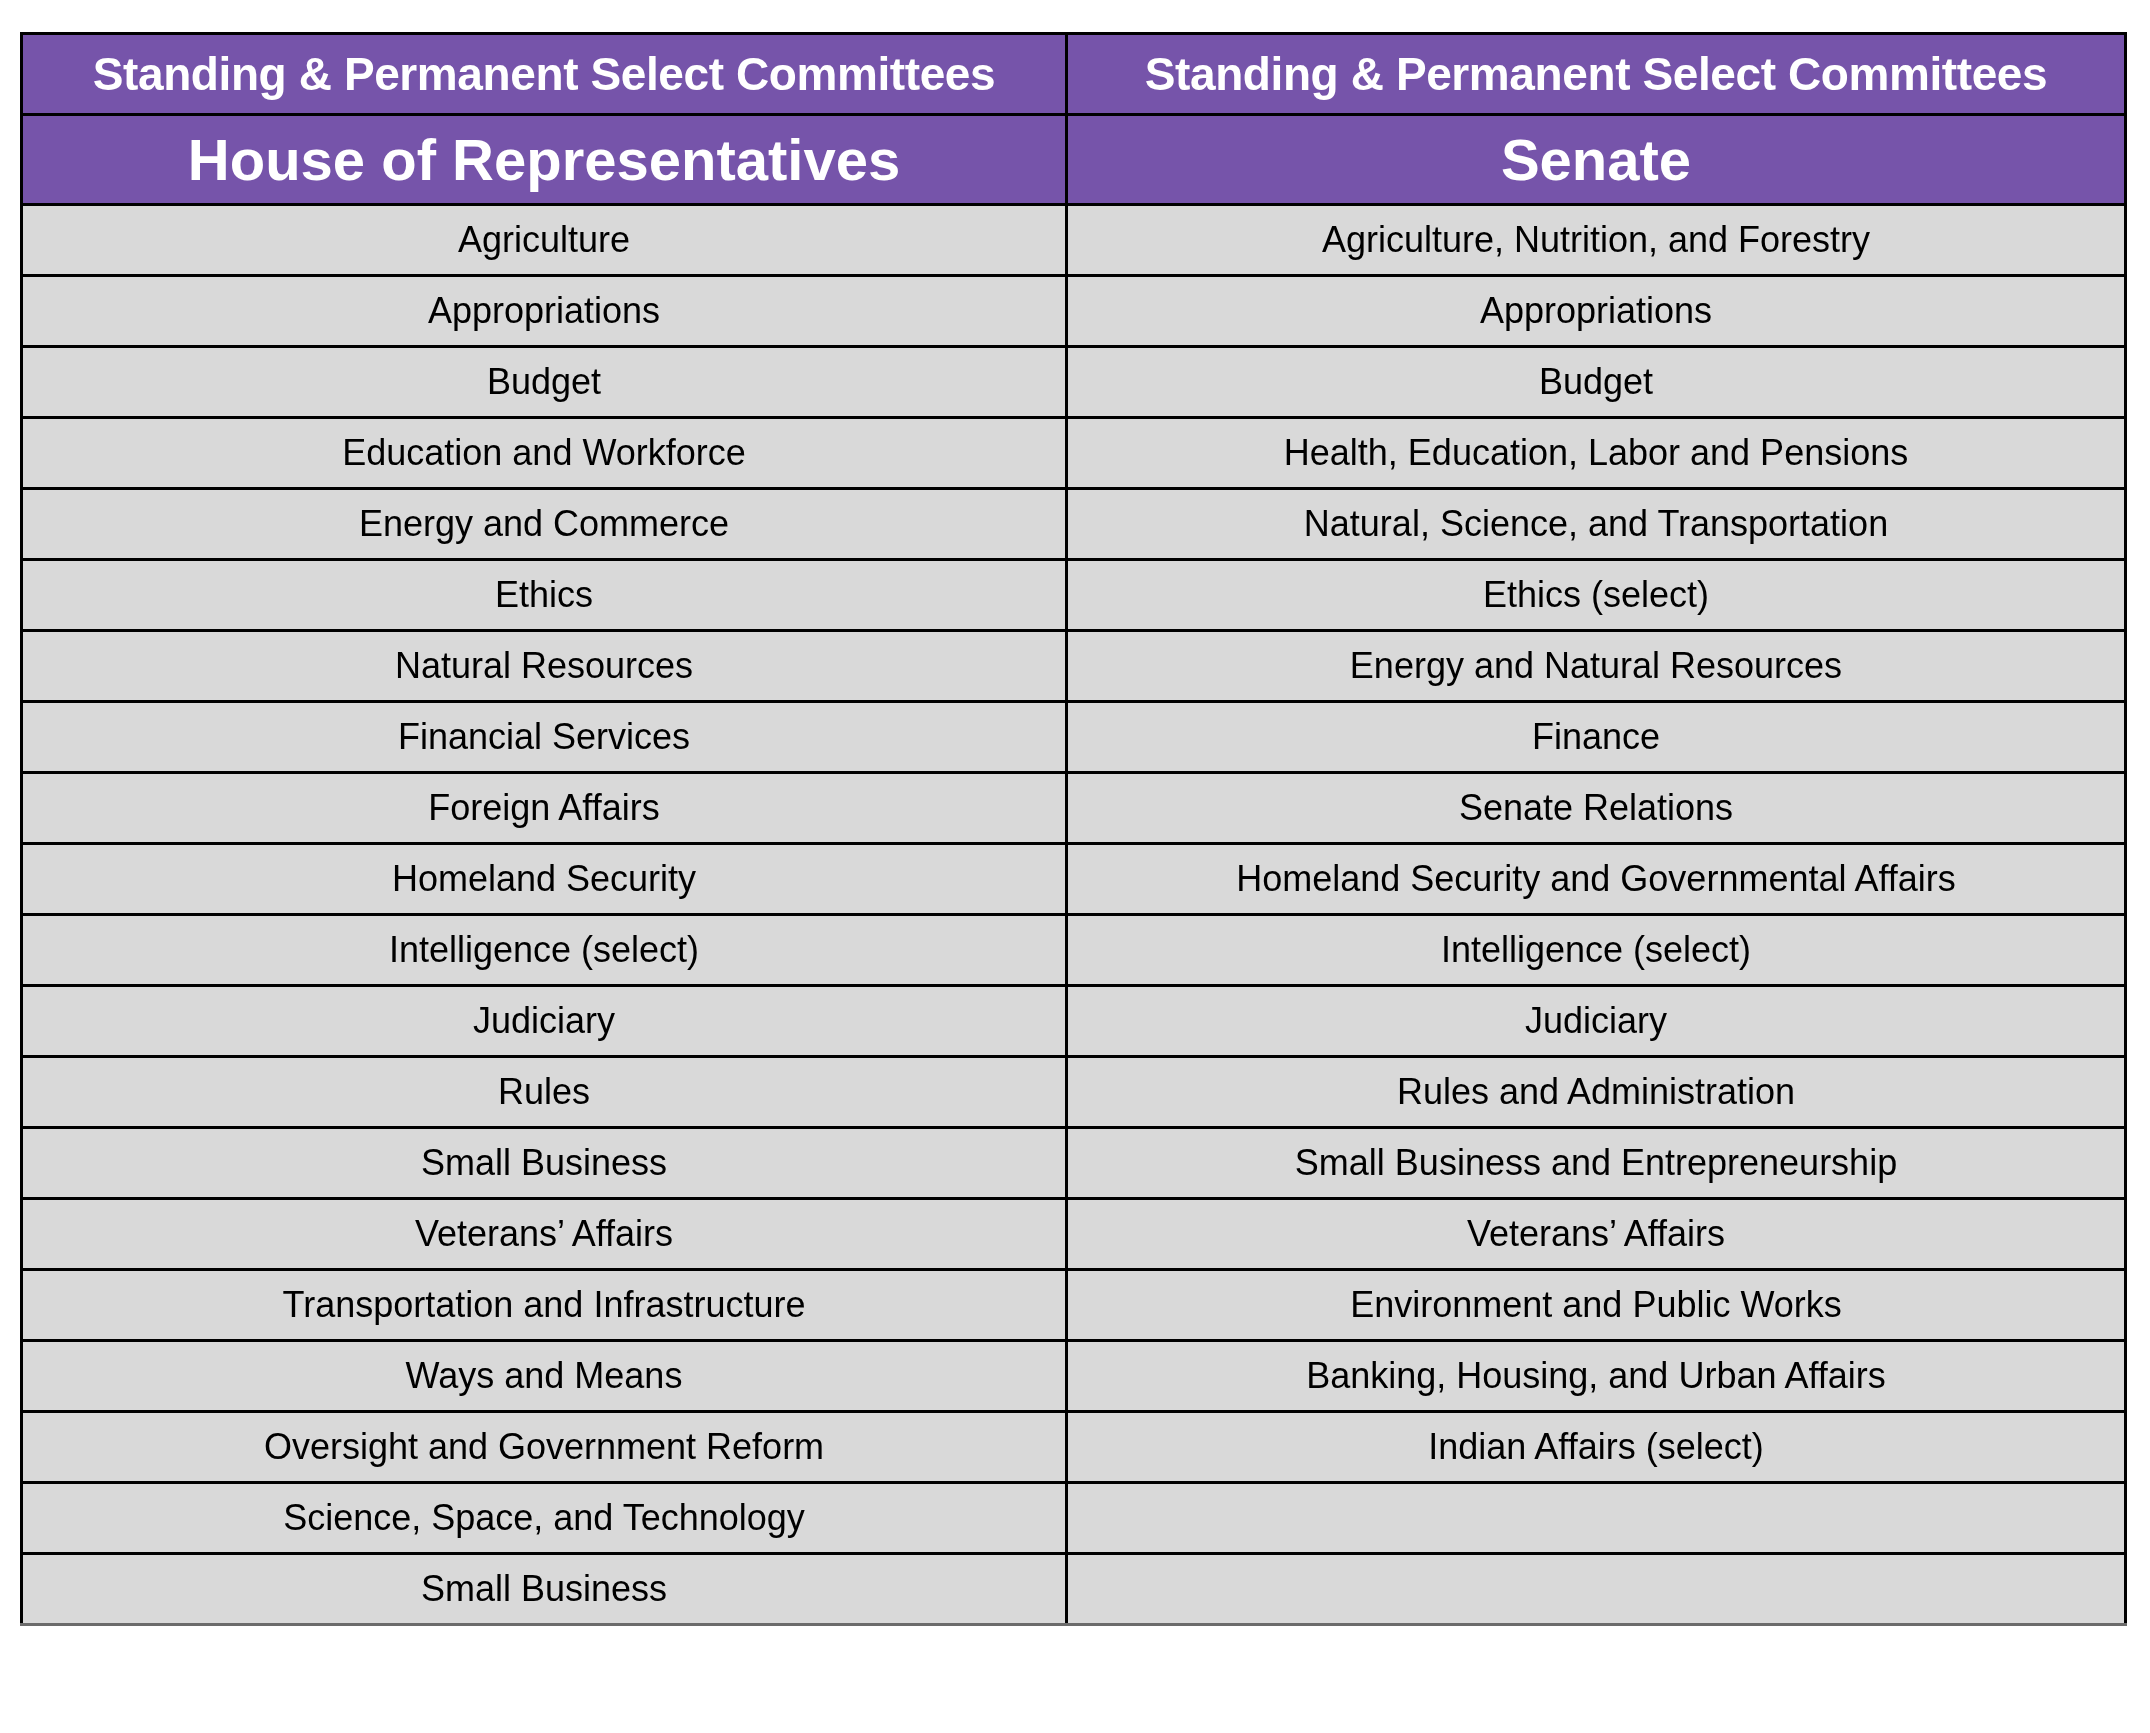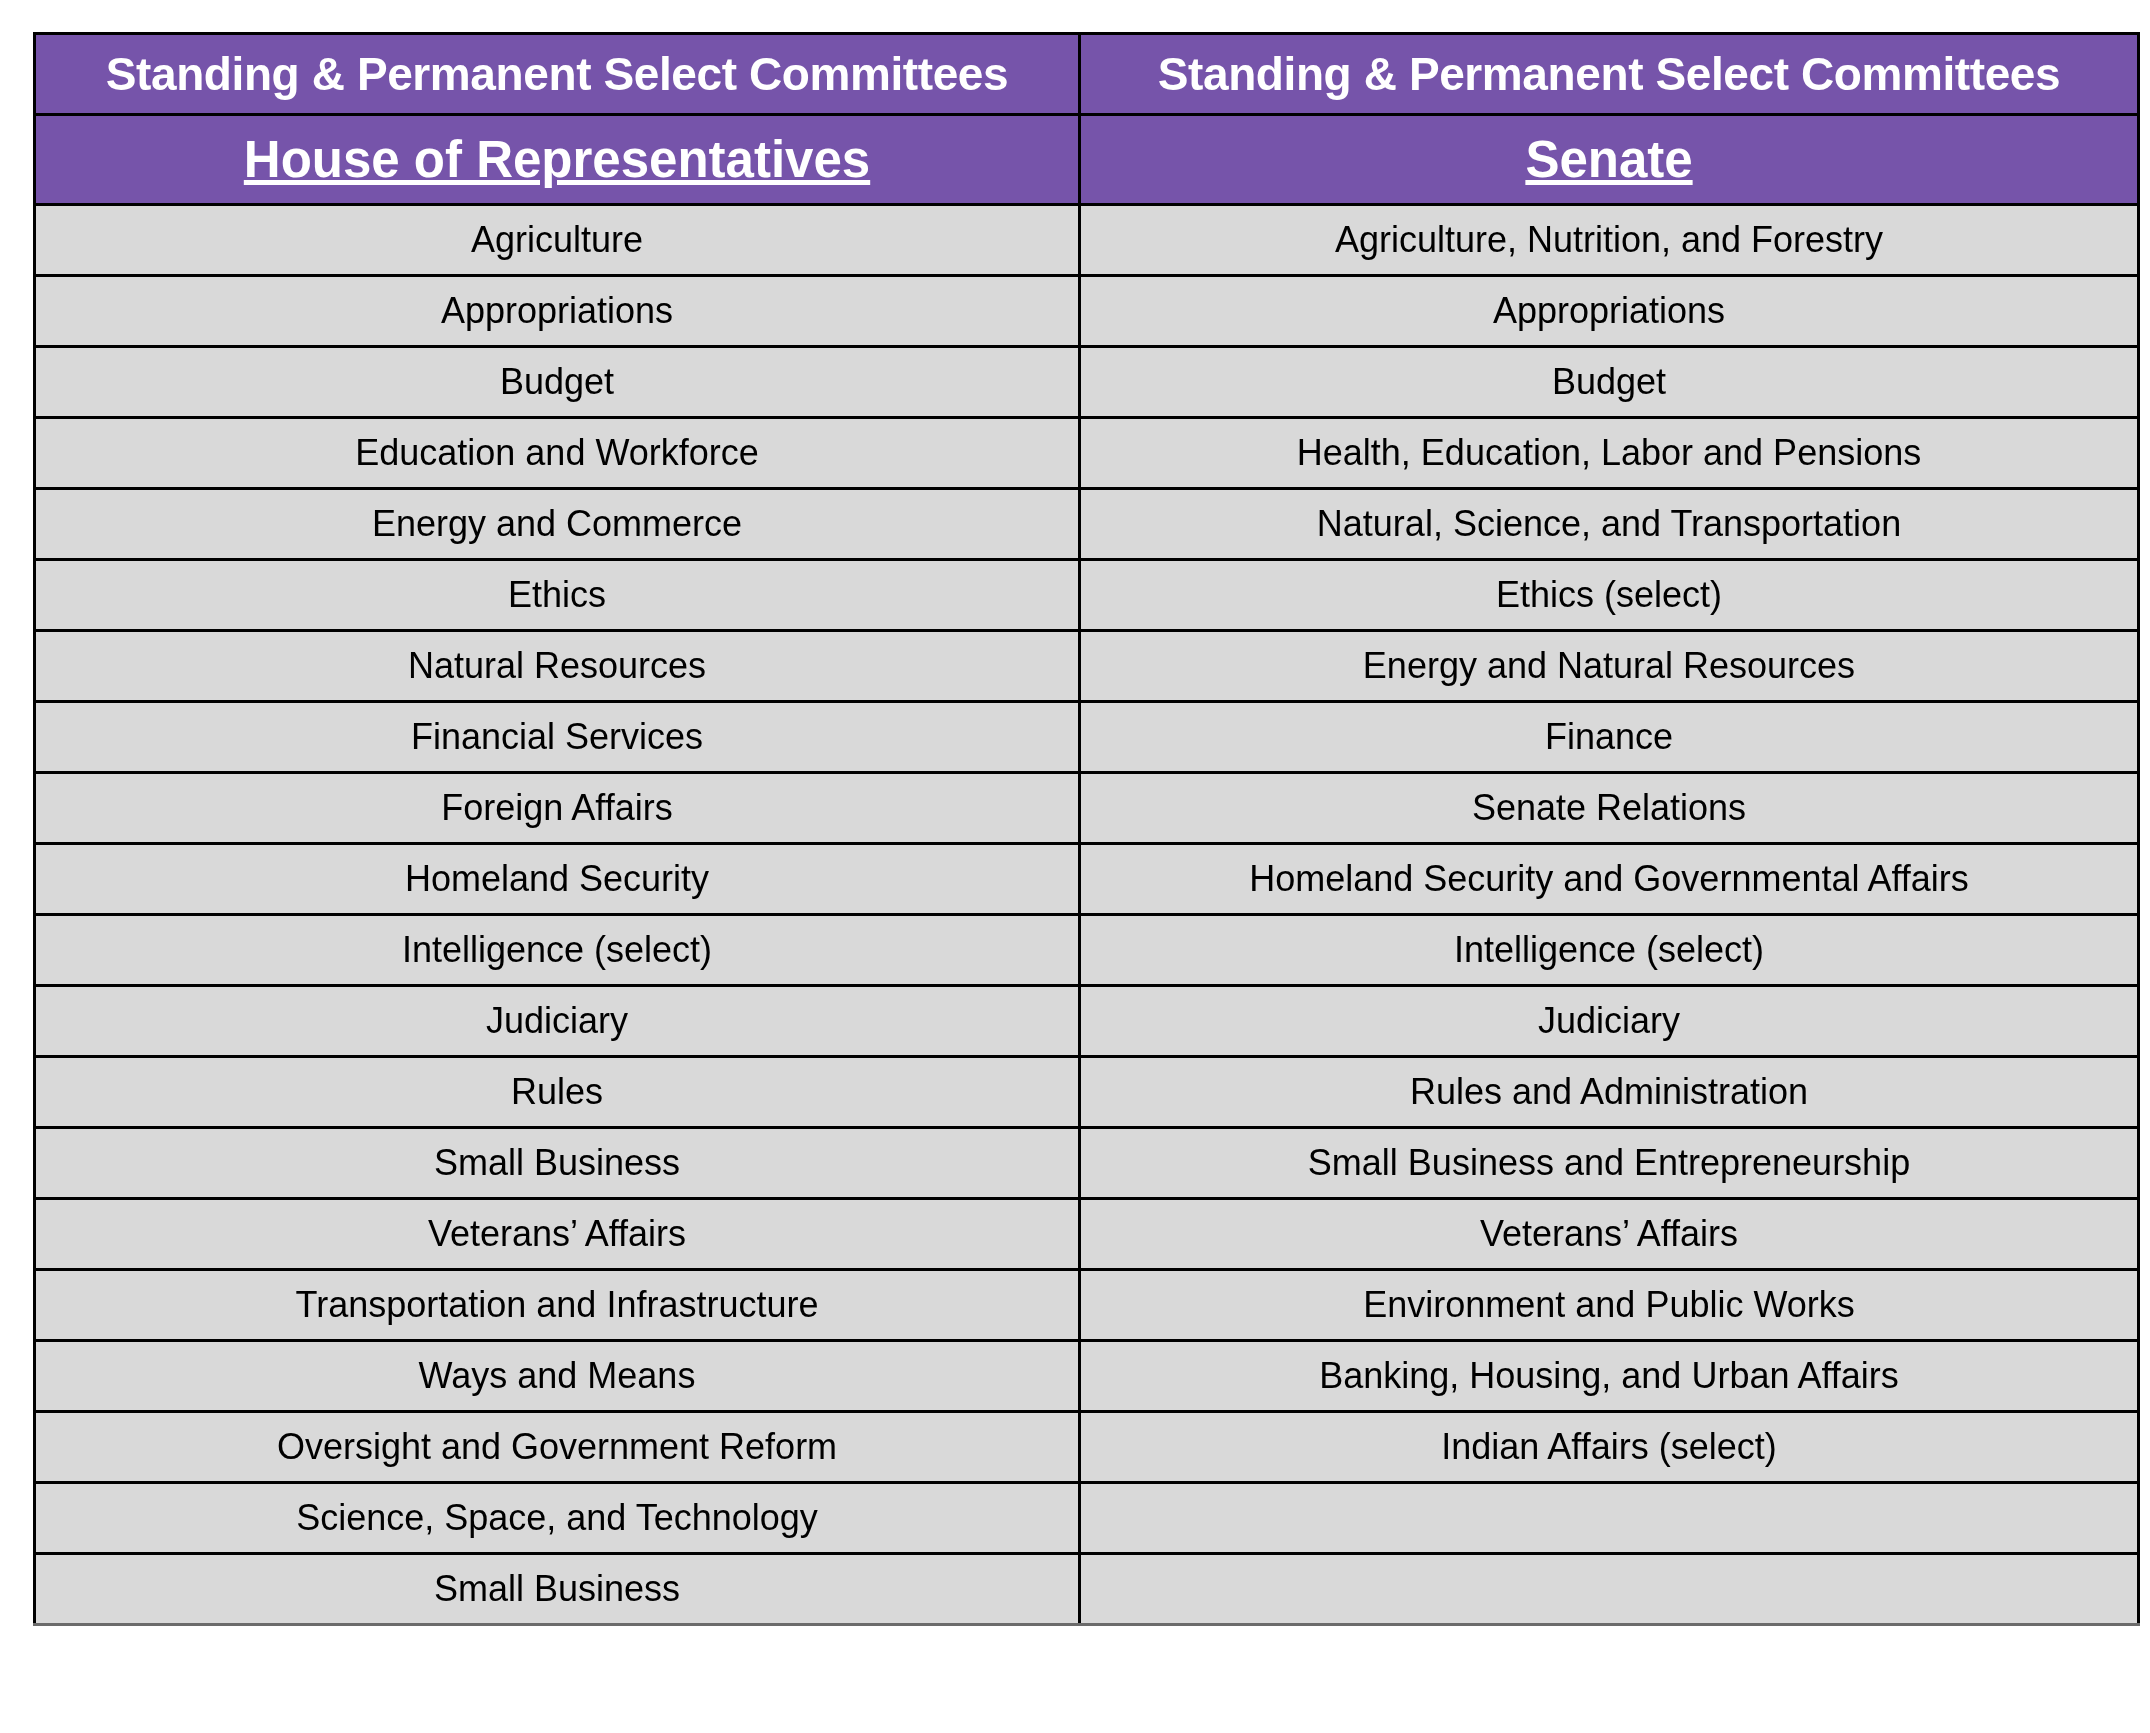--- a/index.html
+++ b/index.html
@@ -9,21 +9,21 @@
   }
   body {
     width: 2151px;
     height: 1733px;
     position: relative;
     overflow: hidden;
     font-family: "Liberation Sans", "DejaVu Sans", sans-serif;
   }
   .committee-table {
     position: absolute;
-    left: 33px;
+    left: 20px;
     top: 32px;
     width: 2104px;
     border-collapse: collapse;
     table-layout: fixed;
   }
   .committee-table col.c1 { width: 1045px; }
   .committee-table col.c2 { width: 1059px; }
   .committee-table th,
   .committee-table td {
     border: 3.6px solid #000000;
@@ -38,22 +38,21 @@
     color: #ffffff;
     font-weight: bold;
   }
   .committee-table tr.hdr1 th {
     height: 78px;
     font-size: 46px;
     letter-spacing: -0.4px;
   }
   .committee-table tr.hdr2 th {
     height: 87px;
-    font-size: 51px;
-    text-decoration: underline;
+    font-size: 58px;
   }
   .committee-table tbody td {
     background: #D9D9D9;
     color: #000000;
     height: 68px;
     font-size: 36px;
   }
   .committee-table tbody tr:last-child td {
     border-bottom-color: #6b6b6b;
   }

